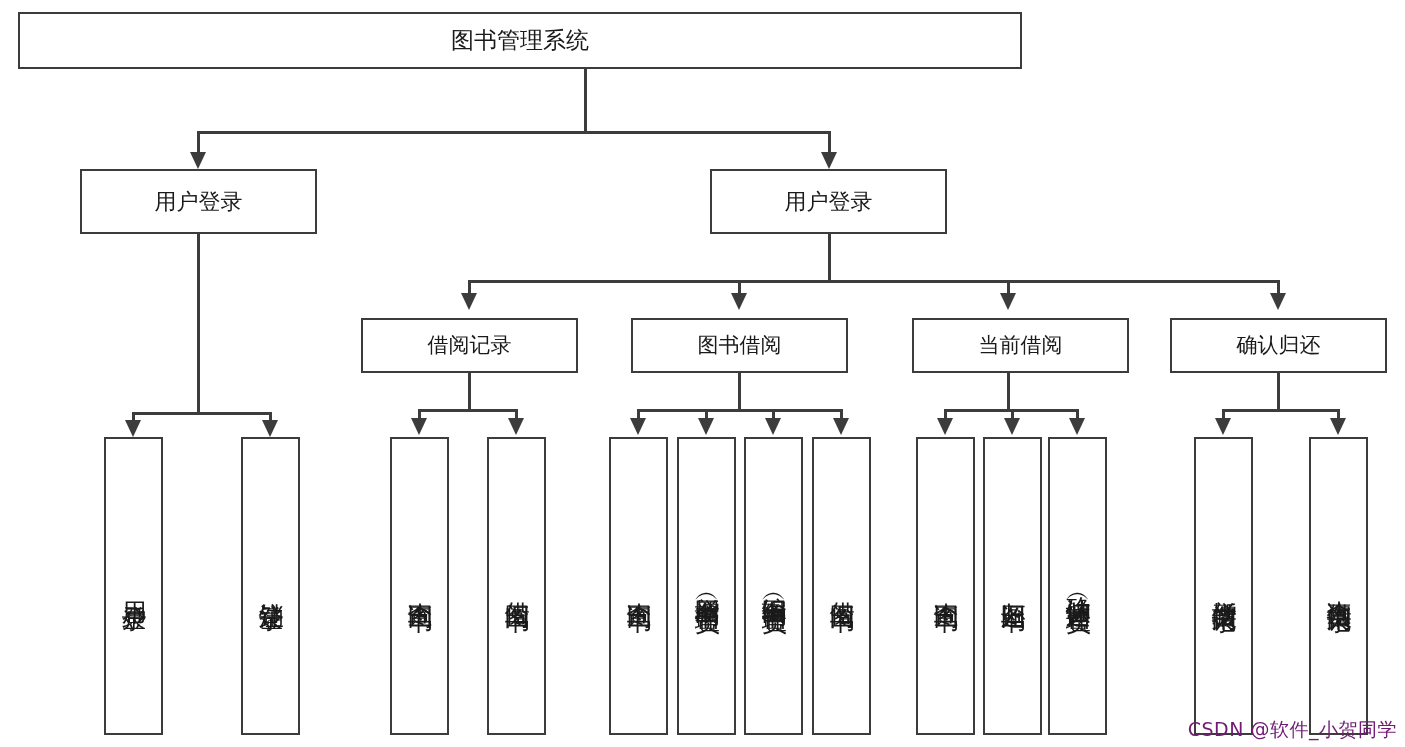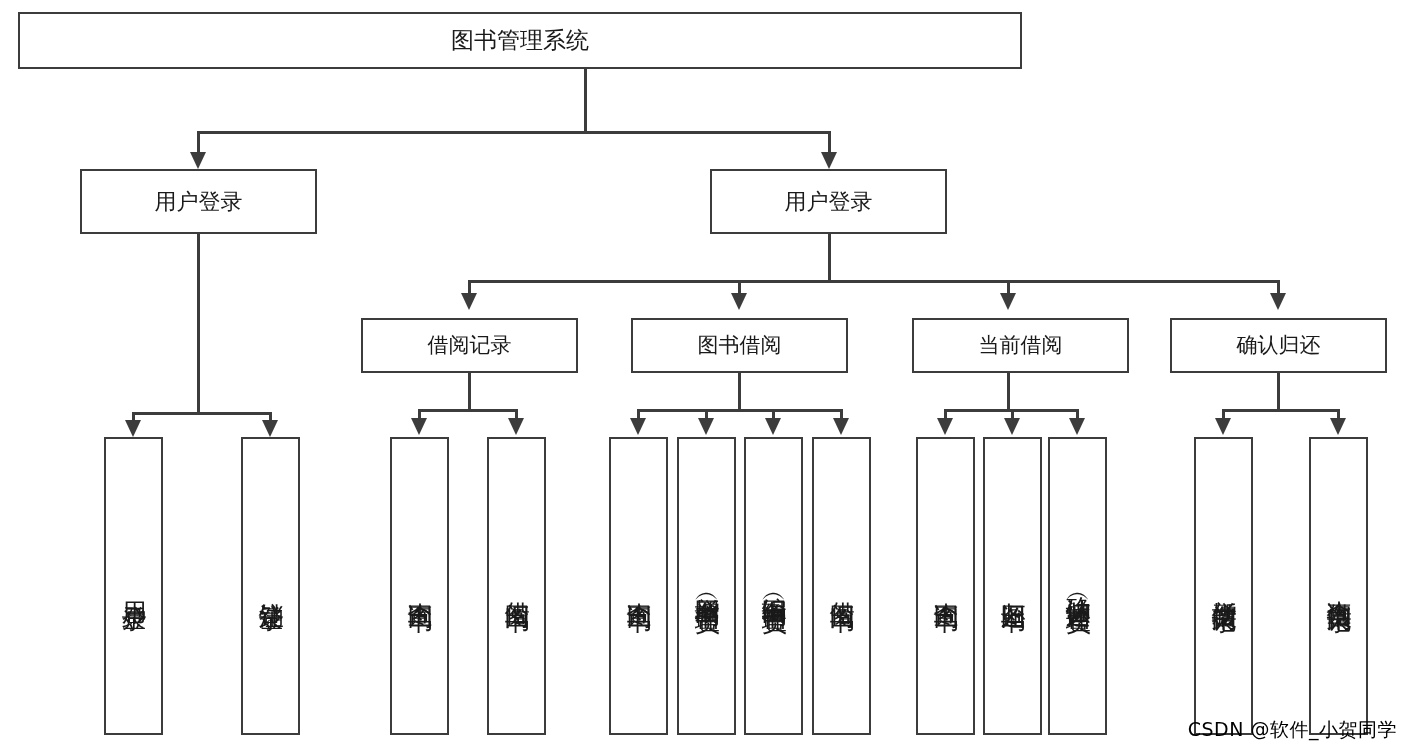--- a/index.html
+++ b/index.html
@@ -80,21 +80,21 @@
     border-left: 8px solid transparent;
     border-right: 8px solid transparent;
     border-top: 17px solid #3c3c3c;
   }
   
   .watermark {
     position: absolute;
     right: 8px;
     bottom: 4px;
     font-size: 19px;
-    color: #000000;
+    color: #701a75;
     letter-spacing: 0.5px;
     white-space: nowrap;
   }
 </style>
 </head>
 <body>
 
 <div id="canvas">
 
   <div class="node root">

